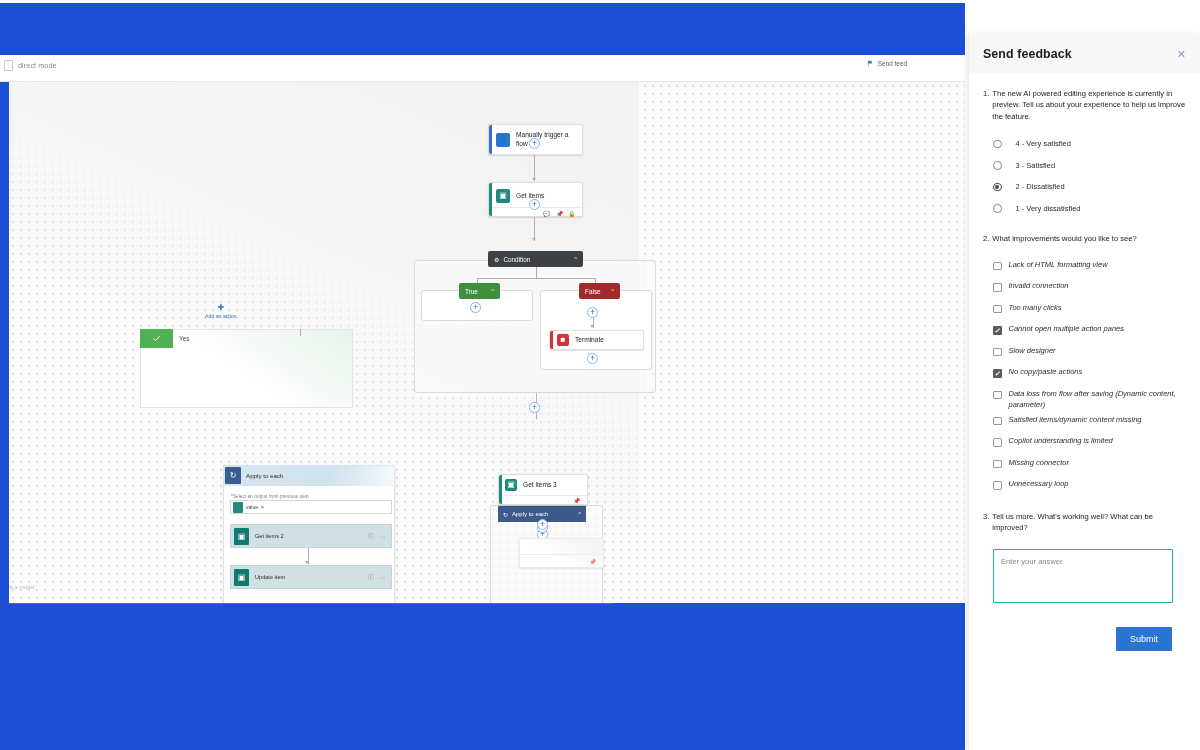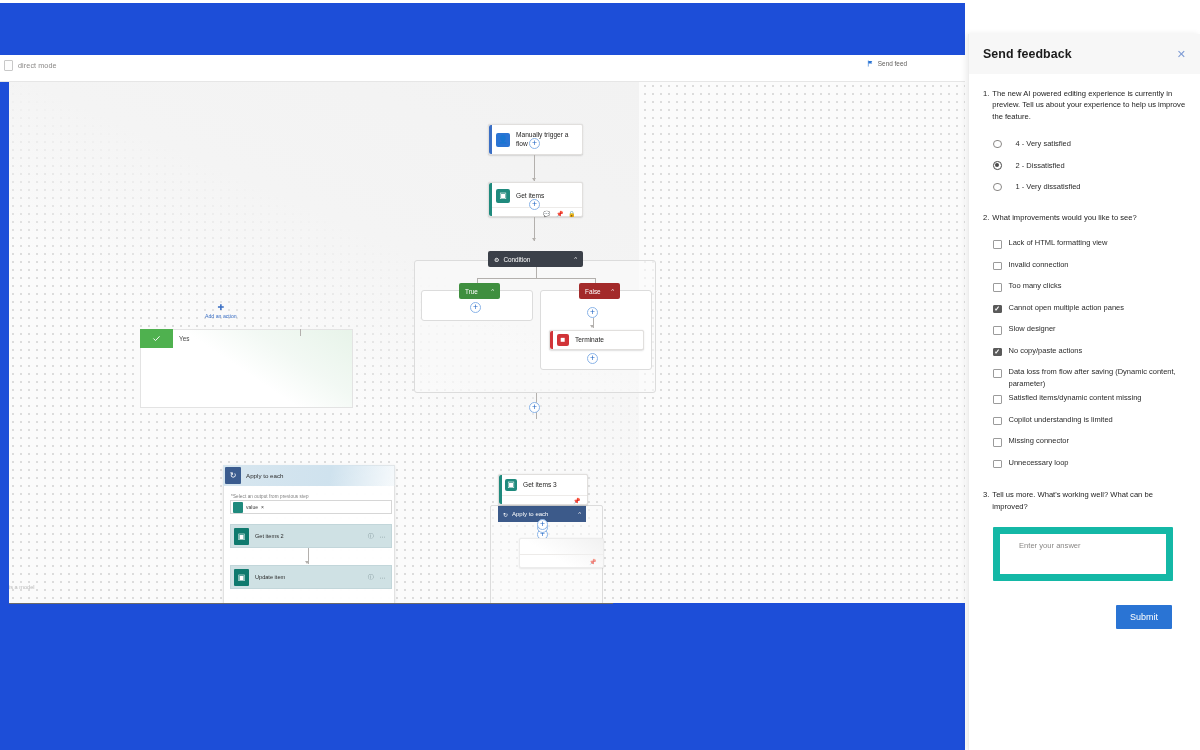--- a/index.html
+++ b/index.html
@@ -223,37 +223,37 @@
   }
   .radio.checked { border-color: #4a4a4a; }
   .radio.checked::after {
     content: ""; width: 4px; height: 4px; border-radius: 50%; background: #4a4a4a;
   }
   .opt-label { font-size: 7.5px; color: #2b2b2b; }
 
   .cb-list { margin: 0 0 14px 10px; }
   .cb {
     display: flex; align-items: flex-start; gap: 7px;
-    min-height: 21.5px; cursor: pointer;
+    min-height: 21.5px; cursor: pointer; font-style: italic;
   }
   .cbbox {
     width: 8.5px; height: 8.5px; border: 1px solid #9b9b9b; border-radius: 1px;
     background: #fff; flex: 0 0 8.5px; margin-top: 6px;
     display: flex; align-items: center; justify-content: center;
   }
   .cbbox.checked { background: #5a5a5a; border-color: #5a5a5a; }
   .cbbox.checked::after {
     content: "✓"; color: #fff; font-size: 7px; line-height: 1; font-weight: bold;
   }
   .cb-label { font-size: 7.5px; color: #2b2b2b; line-height: 1.55; padding-top: 3px; }
 
   #answer-box {
     width: 180px; height: 54px; margin: 4px 0 0 10px;
-    border: 7px solid #14b8a6; border-radius: 1px;
-    padding: 7px 19px; font-size: 7.6px; color: #2b2b2b;
+    border: 1px solid #14b8a6; border-radius: 1px;
+    padding: 7px 7px; font-size: 7.6px; color: #2b2b2b;
     font-family: "Liberation Sans", sans-serif; resize: none; background: #fff;
   }
   #answer-box::placeholder { color: #8a8886; }
 
   #submit-row { display: flex; justify-content: flex-end; padding: 20px 14px 0 0; }
   #submit-btn {
     background: #2a74d4; color: #fff; border: none;
     font-size: 9px; font-family: "Liberation Sans", sans-serif;
     padding: 7px 14px; border-radius: 1px; cursor: pointer;
   }
@@ -448,20 +448,24 @@
       <span class="q-num">1.</span>
       <span class="q-text">The new AI powered editing experience is currently in preview. Tell us about your experience to help us improve the feature.</span>
     </div>
 
     <div class="opt-list">
       <div class="opt">
         <span class="radio"></span>
         <span class="opt-label">4 - Very satisfied</span>
       </div>
       <div class="opt">
+        <span class="radio"></span>
+        <span class="opt-label">3 - Satisfied</span>
+      </div>
+      <div class="opt">
         <span class="radio checked"></span>
         <span class="opt-label">2 - Dissatisfied</span>
       </div>
       <div class="opt">
         <span class="radio"></span>
         <span class="opt-label">1 - Very dissatisfied</span>
       </div>
     </div>
 
     <div class="q">

